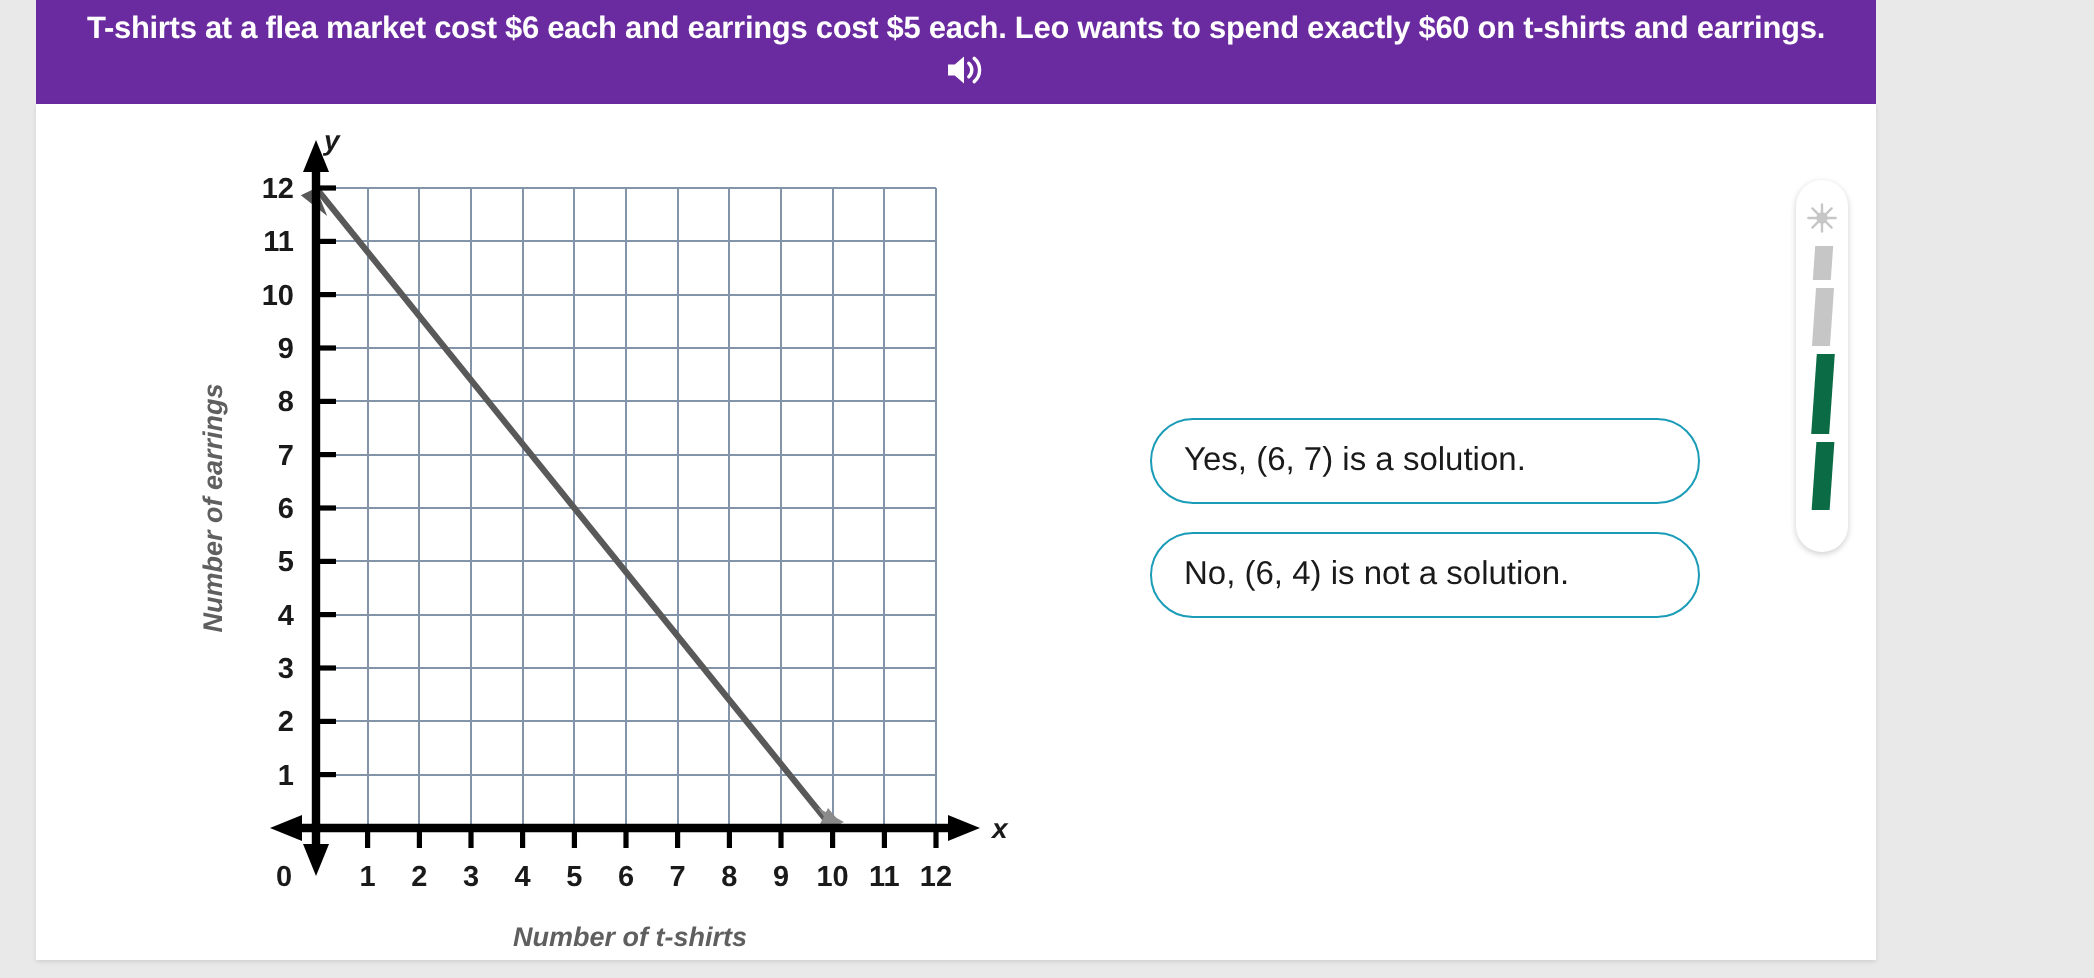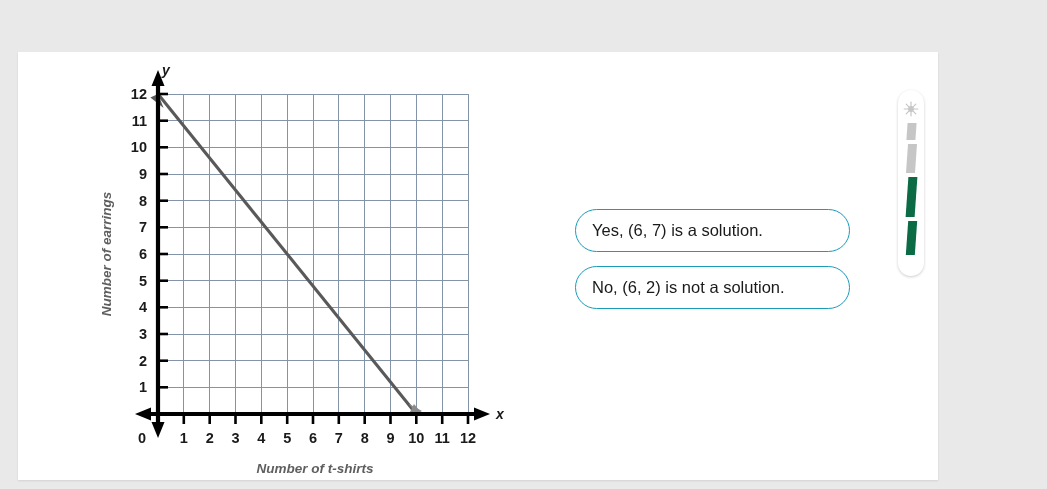--- a/index.html
+++ b/index.html
@@ -96,20 +96,27 @@
     transform: skewX(-4deg);
   }
   .progress-bar.bar-gray   { background: #c6c6c6; }
   .progress-bar.bar-green  { background: #0a6b44; }
 </style>
 </head>
 <body>
 
 <div id="page">
 
+  <div id="question-banner">
+    <div id="question-text"><span>T-shirts at a flea market cost $6 each and earrings cost $5 each. Leo wants to spend exactly $60 on t-shirts and earrings.</span><span class="speaker-icon"><svg width="20" height="18" viewBox="0 0 20 18">
+            <path d="M2 6.2 H5.4 L10 2.2 V15.8 L5.4 11.8 H2 Z" fill="#ffffff"></path>
+            <path d="M12.4 5.6 a4.6 4.6 0 0 1 0 6.8" stroke="#ffffff" stroke-width="1.7" fill="none" stroke-linecap="round"></path>
+            <path d="M15.1 3.2 a7.6 7.6 0 0 1 0 11.6" stroke="#ffffff" stroke-width="1.7" fill="none" stroke-linecap="round"></path>
+          </svg></span></div>
+  </div>
 
   <div id="content-card">
 
     <div id="graph-region">
       <svg id="graph-svg" width="440" height="428" viewBox="0 0 440 428">
 
         <g stroke="#8494a8" stroke-width="1" shape-rendering="crispEdges">
 
           <line x1="80.0" y1="42" x2="80.0" y2="362"></line>
           <line x1="105.8" y1="42" x2="105.8" y2="362"></line>
@@ -230,21 +237,21 @@
         <text x="33" y="202" font-family="Liberation Sans, sans-serif" font-size="13.5" font-weight="bold" font-style="italic" fill="#5f5f5f" text-anchor="middle" transform="rotate(-90 33 202)">Number of earrings</text>
         <text x="237" y="421" font-family="Liberation Sans, sans-serif" font-size="13.5" font-weight="bold" font-style="italic" fill="#5f5f5f" text-anchor="middle">Number of t-shirts</text>
       </svg>
     </div>
 
     <div id="answer-list">
       <div class="answer-choice">
         <span>Yes, (6, 7) is a solution.</span>
       </div>
       <div class="answer-choice">
-        <span>No, (6, 2) is not a solution.</span>
+        <span>No, (6, 4) is not a solution.</span>
       </div>
     </div>
 
   </div>
 
   <div id="progress-widget">
     <svg id="progress-star" viewBox="0 0 20 20">
       <g stroke="#c6c6c6" stroke-width="1.5" stroke-linecap="round">
         <line x1="10" y1="1.5" x2="10" y2="18.5"></line>
         <line x1="1.5" y1="10" x2="18.5" y2="10"></line>

